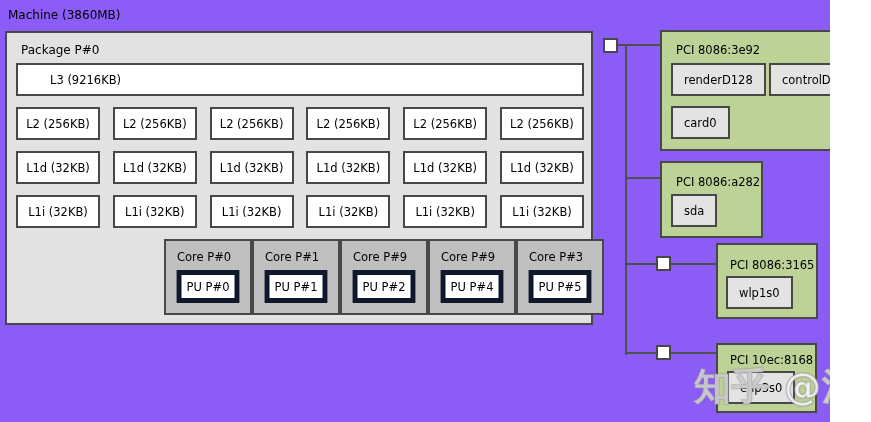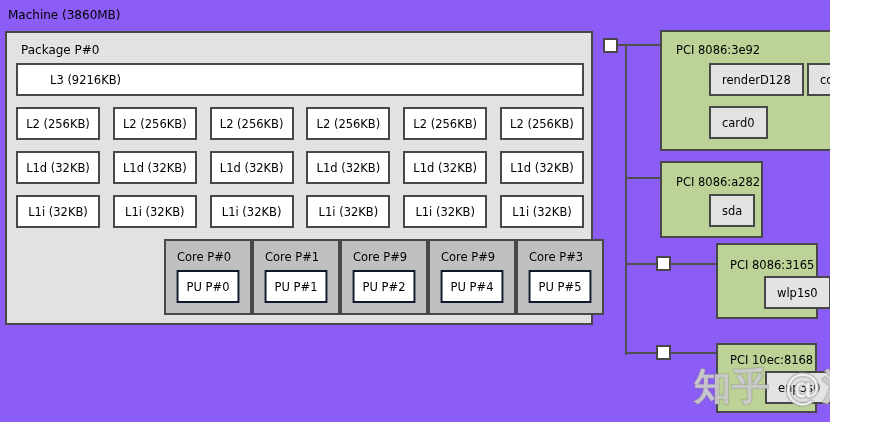--- a/index.html
+++ b/index.html
@@ -79,21 +79,21 @@
     left: 11px; top: 9px;
     font-size: 11.5px;
     white-space: nowrap;
   }
   .pu-box {
     position: absolute;
     left: 50%; top: 29px;
     transform: translateX(-50%);
     width: 63px; height: 33px;
     background: #ffffff;
-    border: 2px solid #0f172a;
+    border: 5px solid #0f172a;
     display: flex; align-items: center; justify-content: center;
     font-size: 11.5px;
     white-space: nowrap;
   }
 
   
   .line { background: #4f4f4f; }
   .vline { left: 625px; top: 44px; width: 2px; height: 311px; }
   .hline { height: 2px; }
   .hline-b1 { left: 618px; top: 44px;  width: 42px; }
@@ -131,21 +131,20 @@
   .pci-4 .pci-label { left: 12px; top: 8px;  }
   .dev-box {
     position: absolute;
     height: 33px;
     background: #e3e3e3;
     border: 2px solid #484848;
     display: flex; align-items: center; justify-content: center;
     padding: 0 11px;
     font-size: 11.5px;
     white-space: nowrap;
-    margin-left: 38px;
   }
   .dev-renderD128 { left: 9px;   top: 31px; }
   .dev-controlD64 { left: 107px; top: 31px; }
   .dev-card0      { left: 9px;   top: 74px; }
   .dev-sda        { left: 9px;   top: 31px; }
   .dev-wlp1s0     { left: 8px;   top: 31px; }
   .dev-enp3s0     { left: 9px;   top: 26px; }
 
   
   .watermark {

